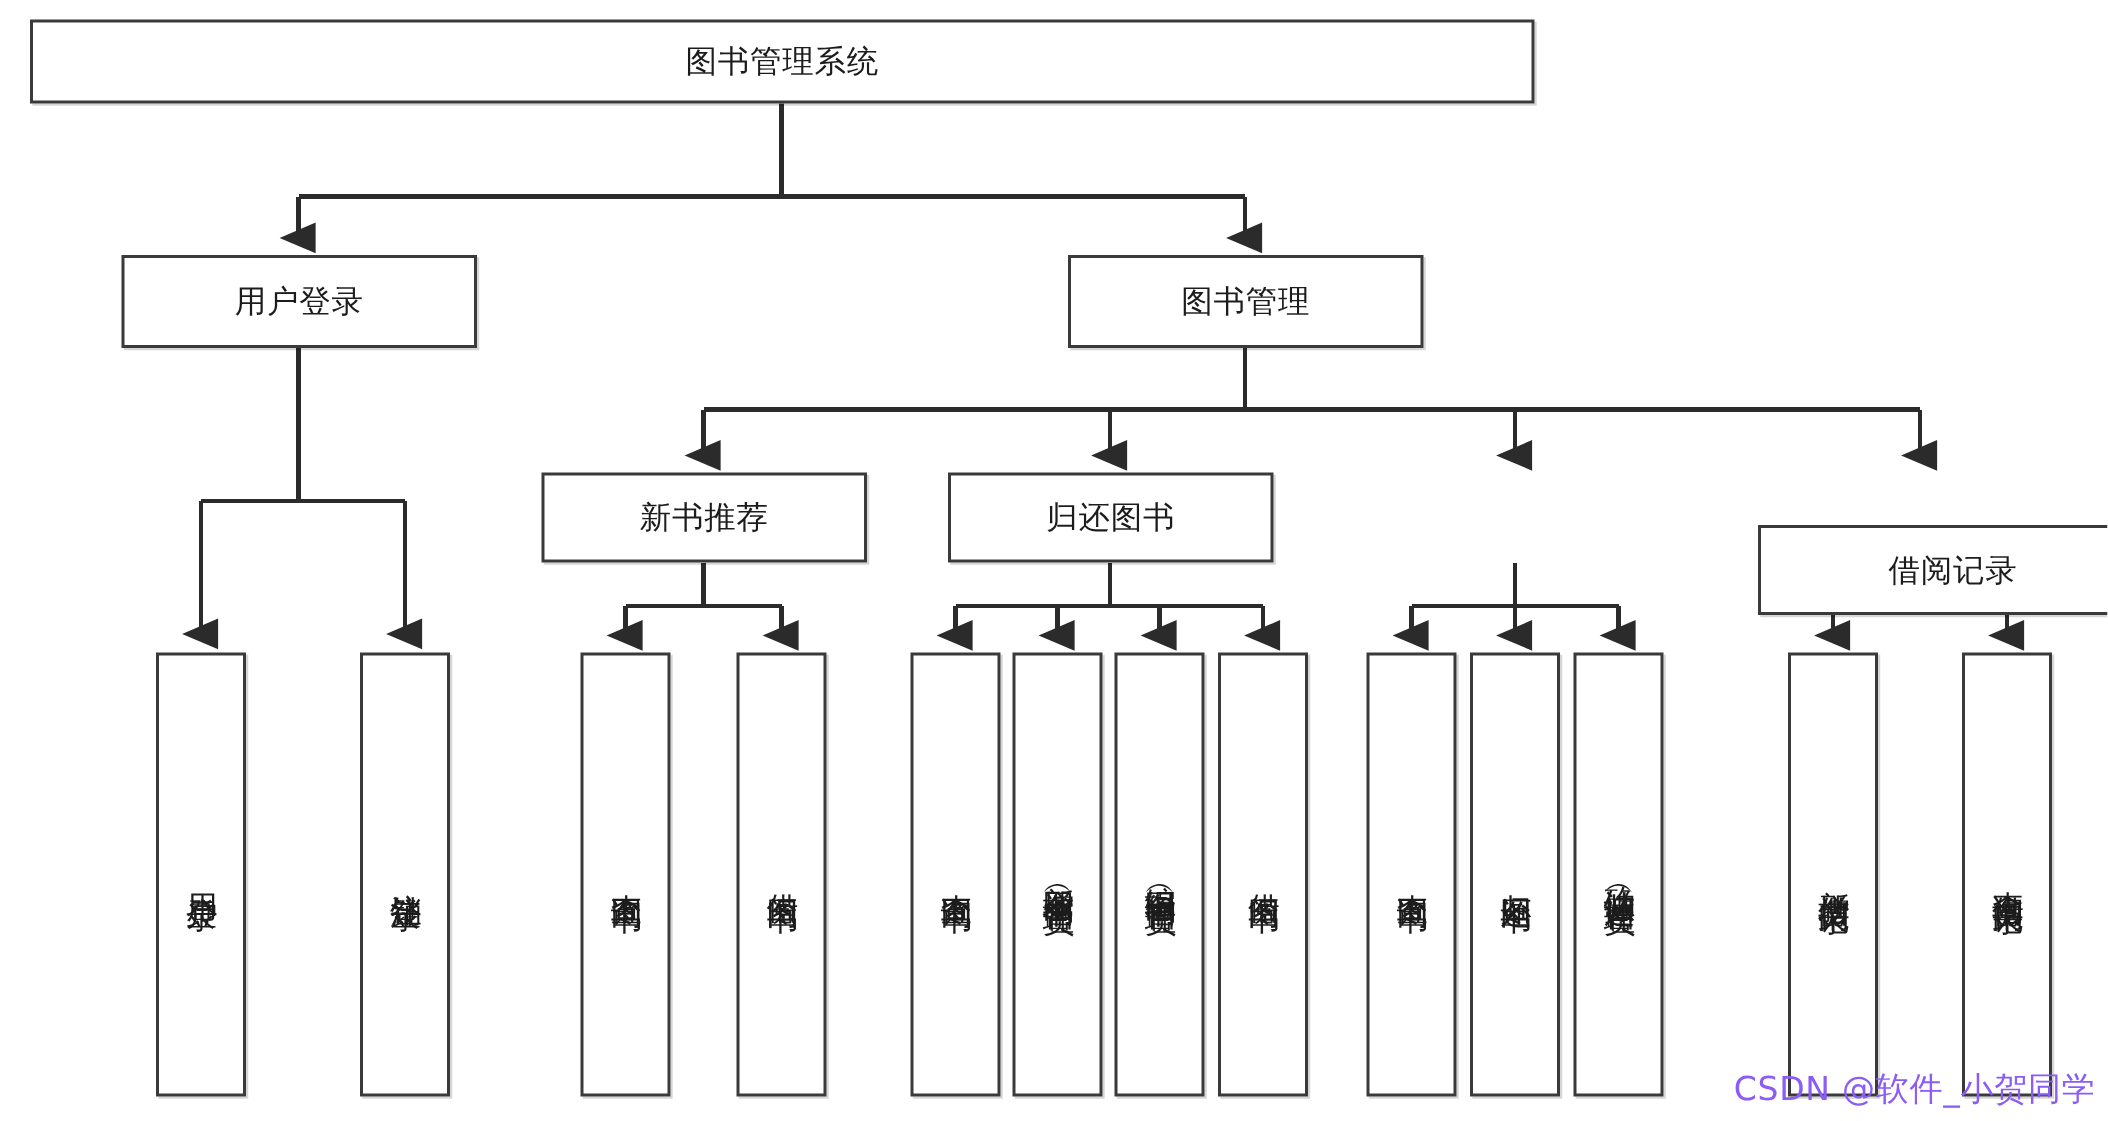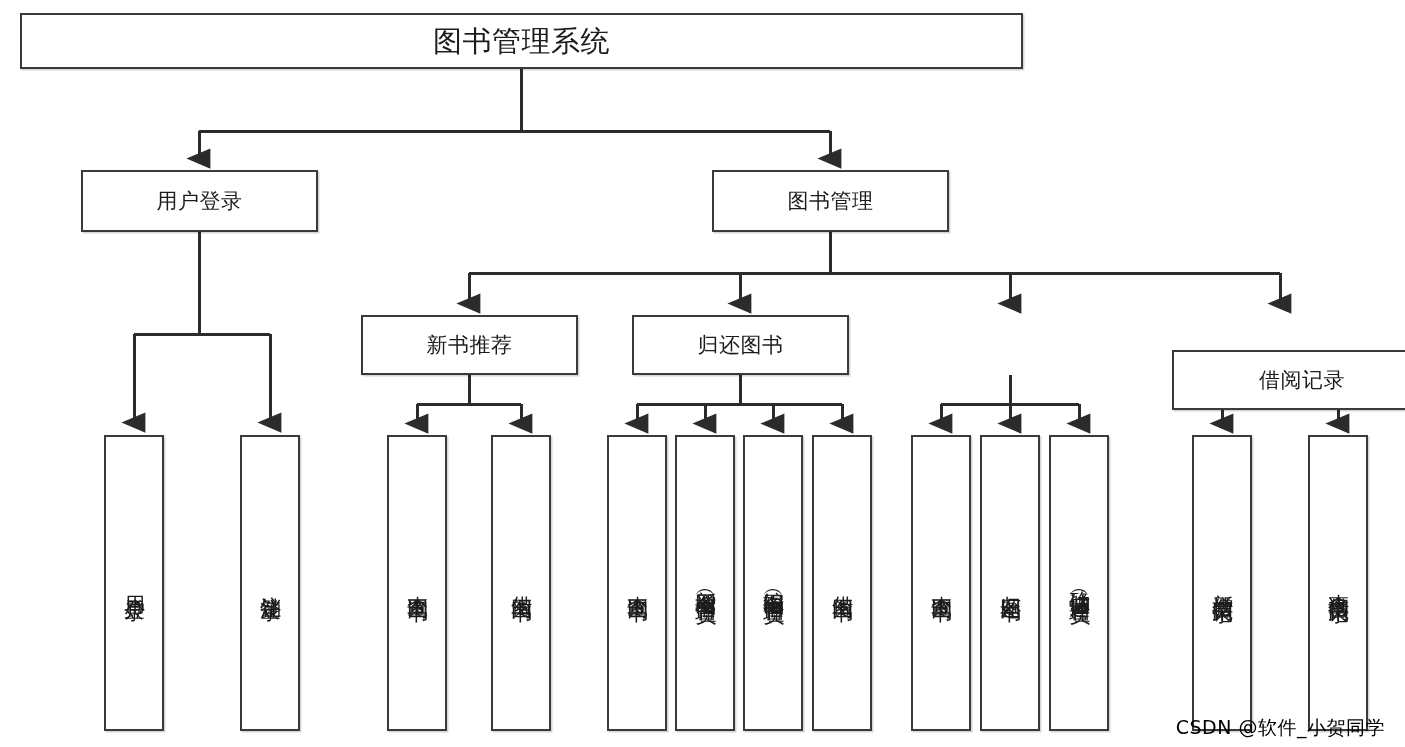--- a/index.html
+++ b/index.html
@@ -30,21 +30,21 @@
     box-shadow: 1.5px 1.5px 0 rgba(0,0,0,0.16);
   }
   .node .label {
     font-size: 21px;
     line-height: 1.18;
     letter-spacing: 0.5px;
     color: #1c1c1c;
     white-space: pre;
     text-align: center;
   }
-  .node.root .label { font-size: 29px; }
+  .node.root .label { font-size: 21px; }
   .node.vertical {
     align-items: center;
     justify-content: center;
   }
   .node.vertical .label {
     writing-mode: vertical-rl;
     text-orientation: upright;
     font-size: 21px;
     line-height: 1.30;
     letter-spacing: 2px;
@@ -53,24 +53,24 @@
   svg.edges {
     position: absolute;
     left: 0;
     top: 0;
     width: 1405px;
     height: 747px;
     pointer-events: none;
   }
   .watermark {
     position: absolute;
-    right: 20px;
+    right: 8px;
     bottom: 6px;
-    font-size: 19px;
-    color: #000000;
+    font-size: 22px;
+    color: #8b5cf6;
     letter-spacing: 0.5px;
     white-space: nowrap;
   }
 </style>
 </head>
 <body>
 
 <div id="canvas">
 
   <svg class="edges" viewBox="0 0 1405 747" xmlns="http://www.w3.org/2000/svg">

